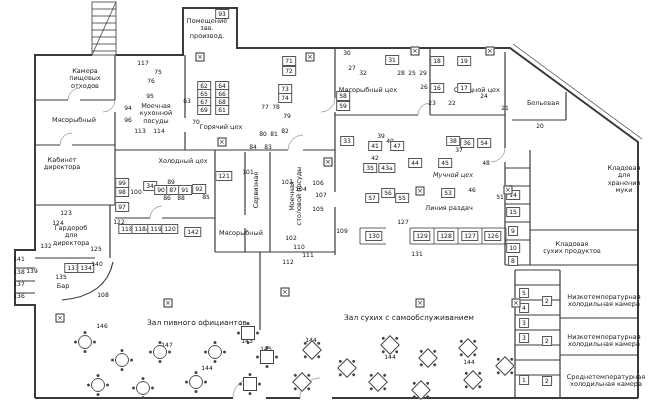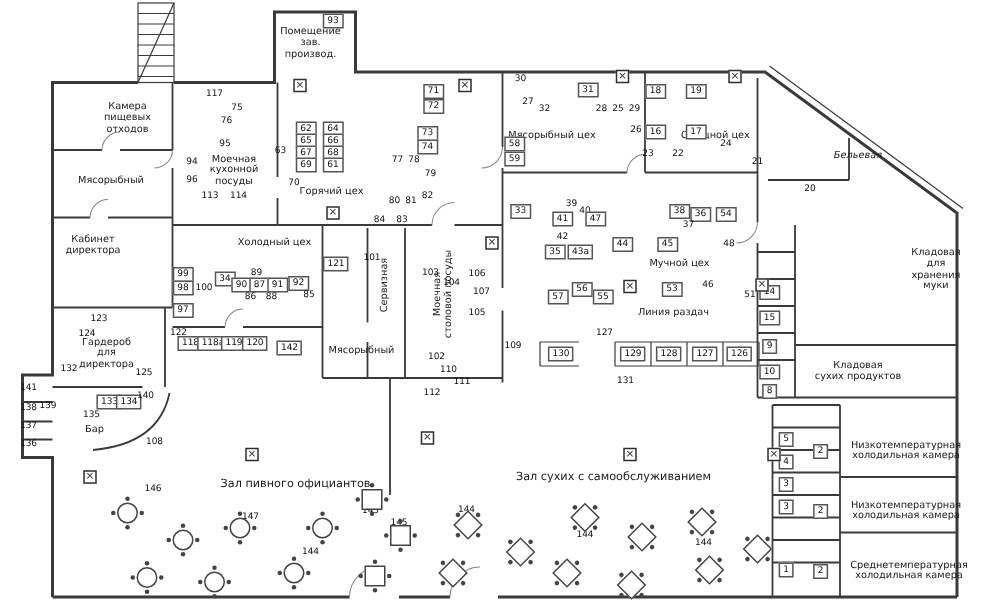--- a/index.html
+++ b/index.html
@@ -119,22 +119,22 @@
 кухонной
 посуды</div>
       <div class="room-label" style="left: 183px; top: 162px;">Холодный цех</div>
       <div class="room-label" style="left: 221px; top: 128px;">Горячий цех</div>
       <div class="room-label" style="left: 241px; top: 234px;">Мясорыбный</div>
       <div class="room-label vertical" style="left: 257px; top: 190px;">Сервизная</div>
       <div class="room-label vertical" style="left: 296px; top: 196px;">Моечная
 столовой посуды</div>
       <div class="room-label" style="left: 368px; top: 91px;">Мясорыбный цех</div>
       <div class="room-label" style="left: 477px; top: 91px;">Овощной цех</div>
-      <div class="room-label" style="left: 572px; top: 104px; font-style: italic;">Бельевая</div>
-      <div class="room-label" style="left: 453px; top: 176px;">Мучной цех</div>
+      <div class="room-label" style="left: 543px; top: 104px;">Бельевая</div>
+      <div class="room-label" style="left: 453px; top: 176px; font-style: italic;">Мучной цех</div>
       <div class="room-label" style="left: 449px; top: 209px;">Линия раздач</div>
       <div class="room-label" style="left: 624px; top: 180px;">Кладовая
 для
 хранения
 муки</div>
       <div class="room-label" style="left: 572px; top: 248px;">Кладовая
 сухих продуктов</div>
       <div class="room-label" style="left: 604px; top: 301px;">Низкотемпературная
 холодильная камера</div>
       <div class="room-label" style="left: 604px; top: 341px;">Низкотемпературная

